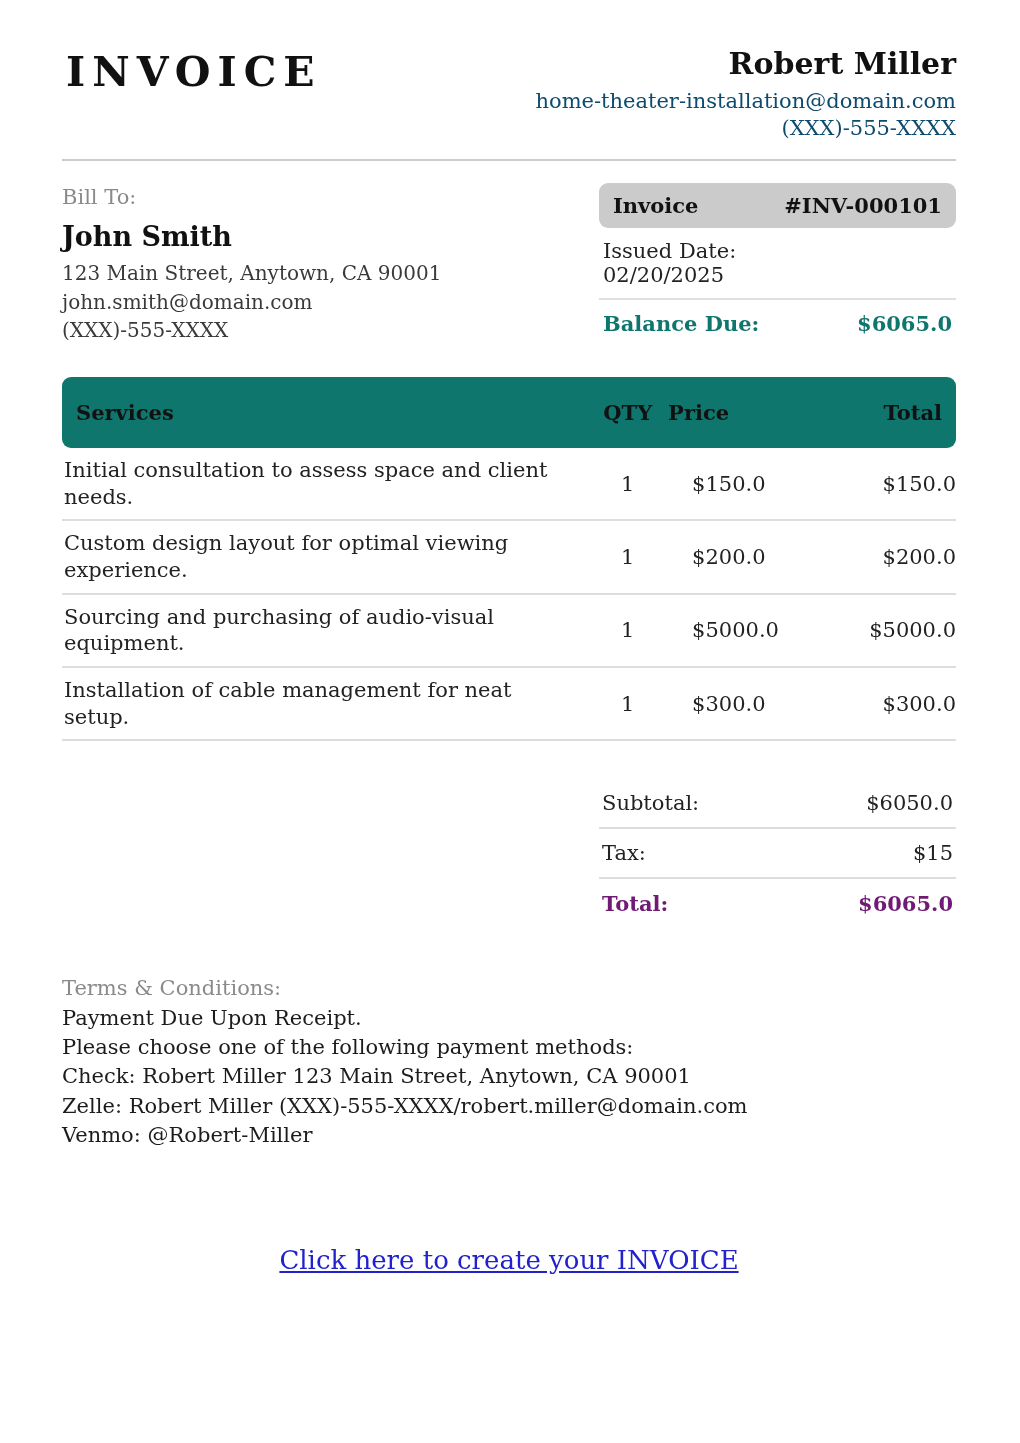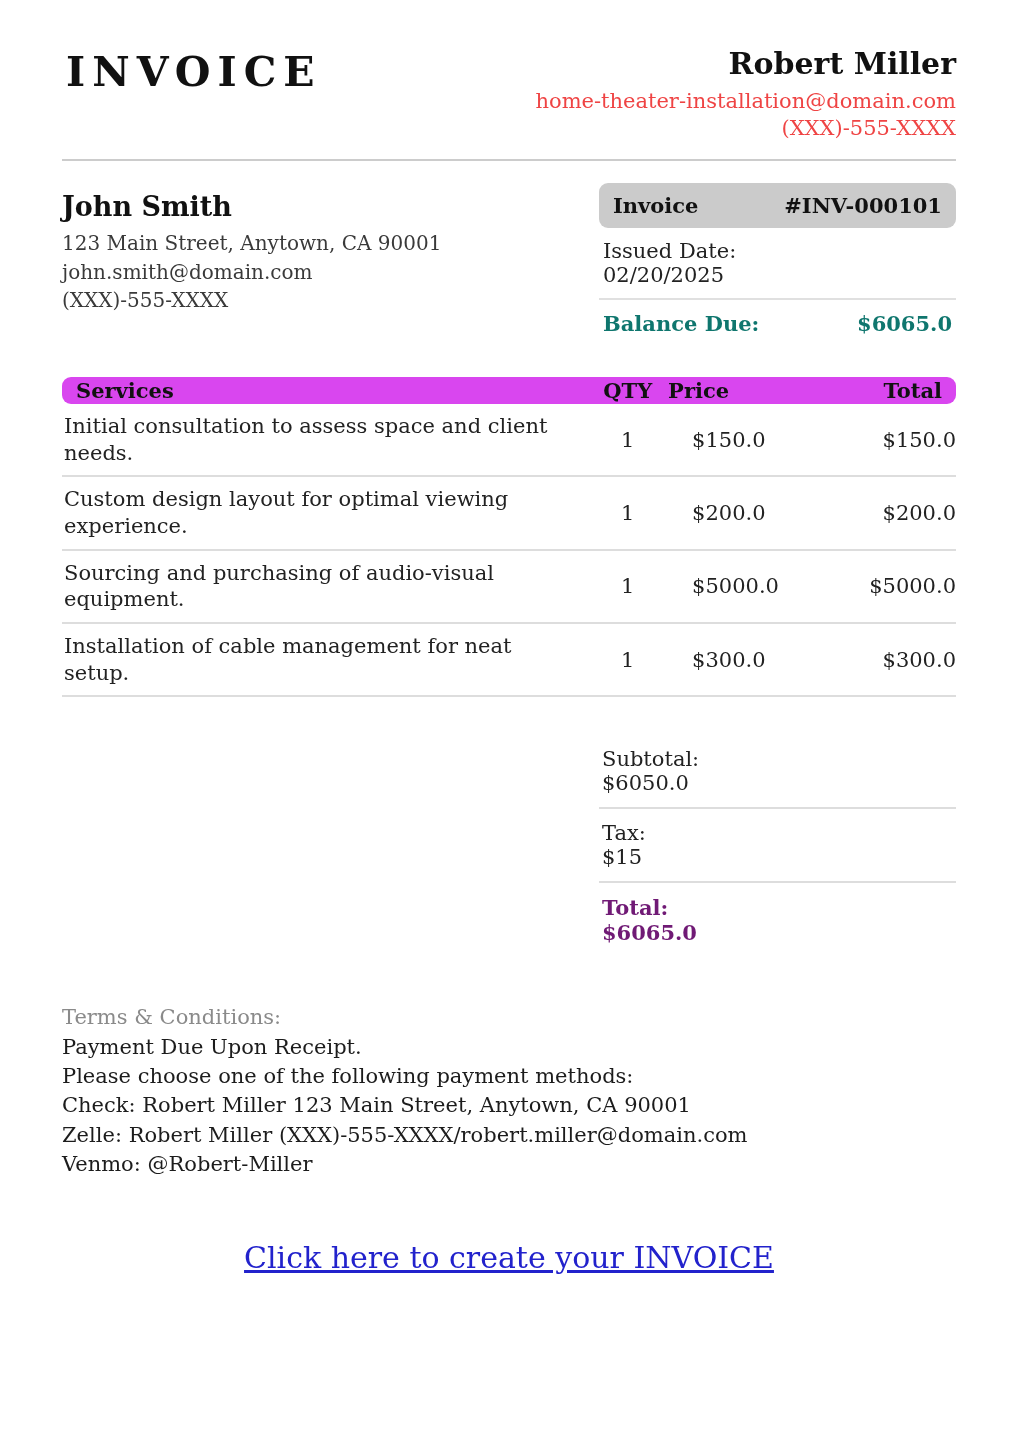--- a/index.html
+++ b/index.html
@@ -24,21 +24,21 @@
   .invoice-title {
     font-size: 41px;
     font-weight: bold;
     letter-spacing: 7px;
     color: #111111;
     padding-top: 4px;
     padding-left: 4px;
   }
   .business { text-align: right; line-height: 1.32; }
   .business-name { font-size: 30px; font-weight: bold; color: #111111; margin-bottom: 4px; }
-  .business-line { font-size: 21px; color: #ef4444; }
+  .business-line { font-size: 21px; color: #0c4a6e; }
 
   .header-divider { border: none; border-top: 2px solid #cccccc; margin-top: 16px; }
 
   
   .info-section { display: flex; justify-content: space-between; margin-top: 22px; }
   .bill-to { line-height: 1.42; }
   .muted-label { font-size: 21px; color: #8a8a8a; }
   .bill-to-name { font-size: 27px; font-weight: bold; color: #111111; margin: 5px 0 3px 0; }
   .bill-to-line { font-size: 20px; color: #3a3a3a; }
 
@@ -53,57 +53,57 @@
     padding: 10px 14px;
     font-weight: bold;
     color: #111111;
   }
   .info-row.bordered { border-bottom: 2px solid #e0e0e0; flex-direction: column; }
   .info-row.bold-row { font-weight: bold; color: #0f766e; }
 
   
   .services-table { width: 100%; border-collapse: collapse; margin-top: 30px; }
   .services-table th {
-    background: #d946ef;
+    background: #0f766e;
     font-size: 21px;
     font-weight: bold;
     color: #111111;
-    padding: 1px 0;
+    padding: 23px 0;
     text-align: left;
   }
   .services-table th.col-desc { border-radius: 9px 0 0 9px; padding-left: 14px; }
   .services-table th.col-qty { text-align: center; }
   .services-table th.col-total { border-radius: 0 9px 9px 0; text-align: right; padding-right: 14px; }
   .services-table td {
     font-size: 21px;
     color: #222222;
     padding: 9px 0;
     border-bottom: 2px solid #dddddd;
     vertical-align: middle;
   }
   .services-table td.cell-desc { padding-left: 2px; padding-right: 30px; line-height: 1.27; width: 520px; }
   .services-table td.cell-qty { text-align: center; width: 80px; }
   .services-table td.cell-price { width: 150px; padding-left: 24px; }
   .services-table td.cell-total { text-align: right; width: 135px; }
 
   
   .totals-wrap { display: flex; justify-content: flex-end; margin-top: 38px; }
   .totals { width: 357px; font-size: 21px; }
-  .totals-row { display: flex; justify-content: space-between; padding: 12px 3px; flex-direction: column; }
+  .totals-row { display: flex; justify-content: space-between; padding: 12px 3px; }
   .totals-row.bordered { border-bottom: 2px solid #dddddd; }
   .totals-row.bold-row { font-weight: bold; color: #701a75; }
 
   
   .terms { margin-top: 46px; line-height: 1.40; }
   .terms-line { font-size: 21px; color: #1c1c1c; }
 
   
   .footer { margin-top: auto; text-align: center; }
   .footer-link {
-    font-size: 30px;
+    font-size: 26px;
     color: #2222cc;
     text-decoration: underline;
     cursor: pointer;
   }
 </style>
 </head>
 <body>
 
 <div class="page">
 
@@ -113,20 +113,21 @@
       <div class="business-name">Robert Miller</div>
       <div class="business-line">home-theater-installation@domain.com</div>
       <div class="business-line">(XXX)-555-XXXX</div>
     </div>
   </div>
 
   <hr class="header-divider">
 
   <div class="info-section">
     <div class="bill-to">
+      <div class="muted-label">Bill To:</div>
       <div class="bill-to-name">John Smith</div>
       <div class="bill-to-line">123 Main Street, Anytown, CA 90001</div>
       <div class="bill-to-line">john.smith@domain.com</div>
       <div class="bill-to-line">(XXX)-555-XXXX</div>
     </div>
 
     <div class="invoice-info">
       <div class="info-row band">
         <span>Invoice</span>
         <span>#INV-000101</span>

